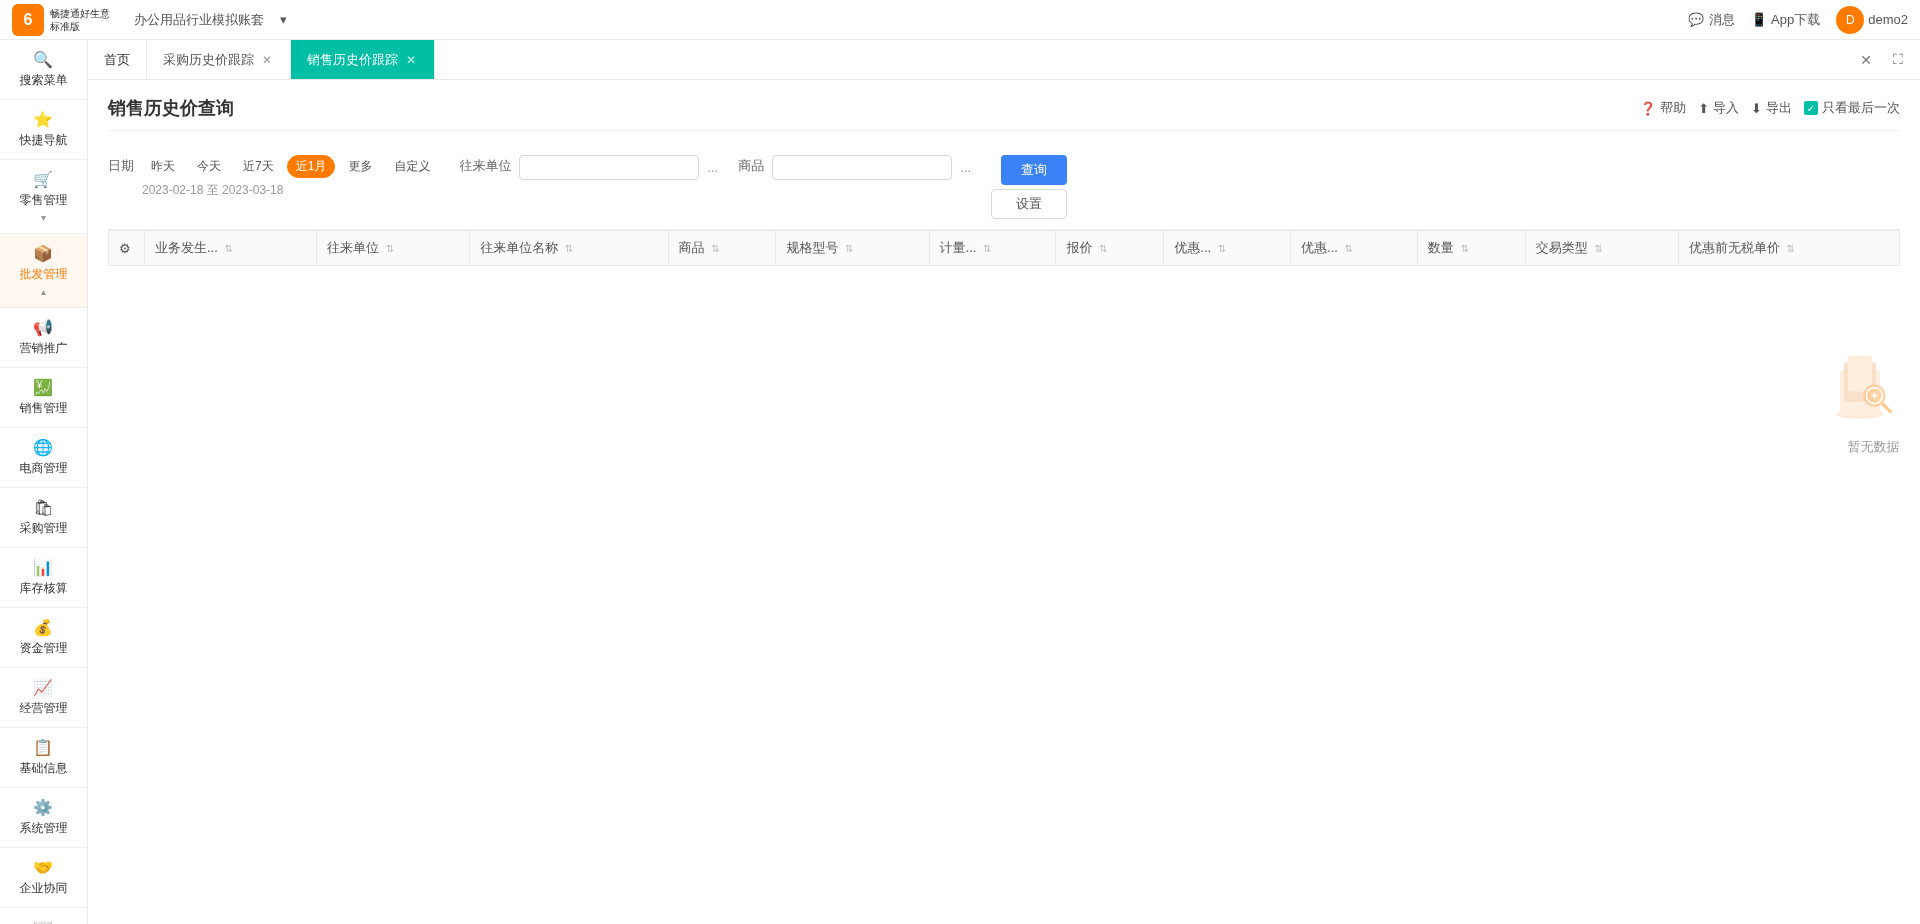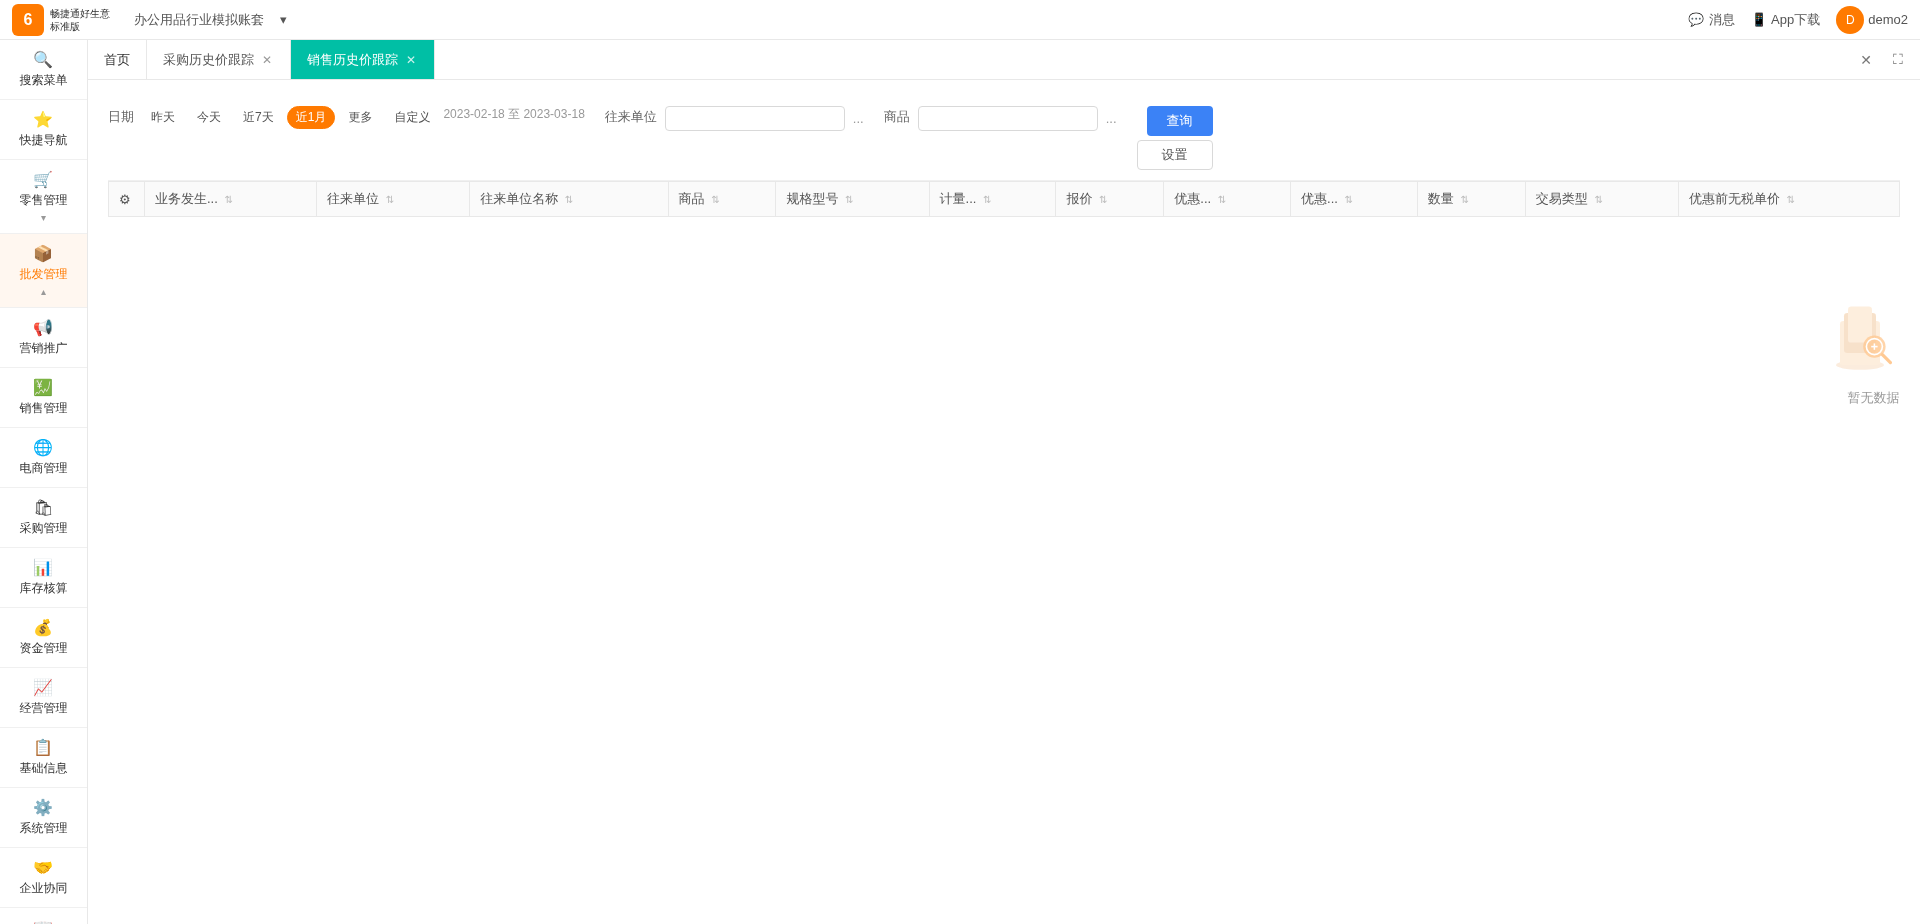--- a/index.html
+++ b/index.html
@@ -238,21 +238,21 @@
       gap: 8px;
     }
     .filter-label {
       color: #666;
       font-size: 13px;
       padding-top: 2px;
       white-space: nowrap;
     }
     .filter-options {
       display: flex;
-      flex-direction: row;
+      flex-direction: column;
       gap: 4px;
     }
     .filter-btns {
       display: flex;
       align-items: center;
       gap: 4px;
       flex-wrap: wrap;
     }
     .filter-btn {
       padding: 2px 8px;
@@ -477,20 +477,41 @@
       </div>
       <div class="tab-bar-right">
         <div class="tab-bar-right-btn">✕</div>
         <div class="tab-bar-right-btn">⛶</div>
       </div>
     </div>
 
     <div class="page-content">
       <div class="page-inner">
 
+        <div class="page-header">
+          <h1 class="page-title">销售历史价查询</h1>
+          <div class="page-header-actions">
+            <div class="header-action-btn">
+              <span>❓</span>
+              <span>帮助</span>
+            </div>
+            <div class="header-action-btn">
+              <span>⬆</span>
+              <span>导入</span>
+            </div>
+            <div class="header-action-btn">
+              <span>⬇</span>
+              <span>导出</span>
+            </div>
+            <label class="checkbox-label">
+              <div class="checkbox-checked">✓</div>
+              <span>只看最后一次</span>
+            </label>
+          </div>
+        </div>
 
         <div class="filter-row">
 
           <div class="filter-group">
             <span class="filter-label">日期</span>
             <div class="filter-options">
               <div class="filter-btns">
                 <span class="filter-btn">昨天</span>
                 <span class="filter-btn">今天</span>
                 <span class="filter-btn">近7天</span>

